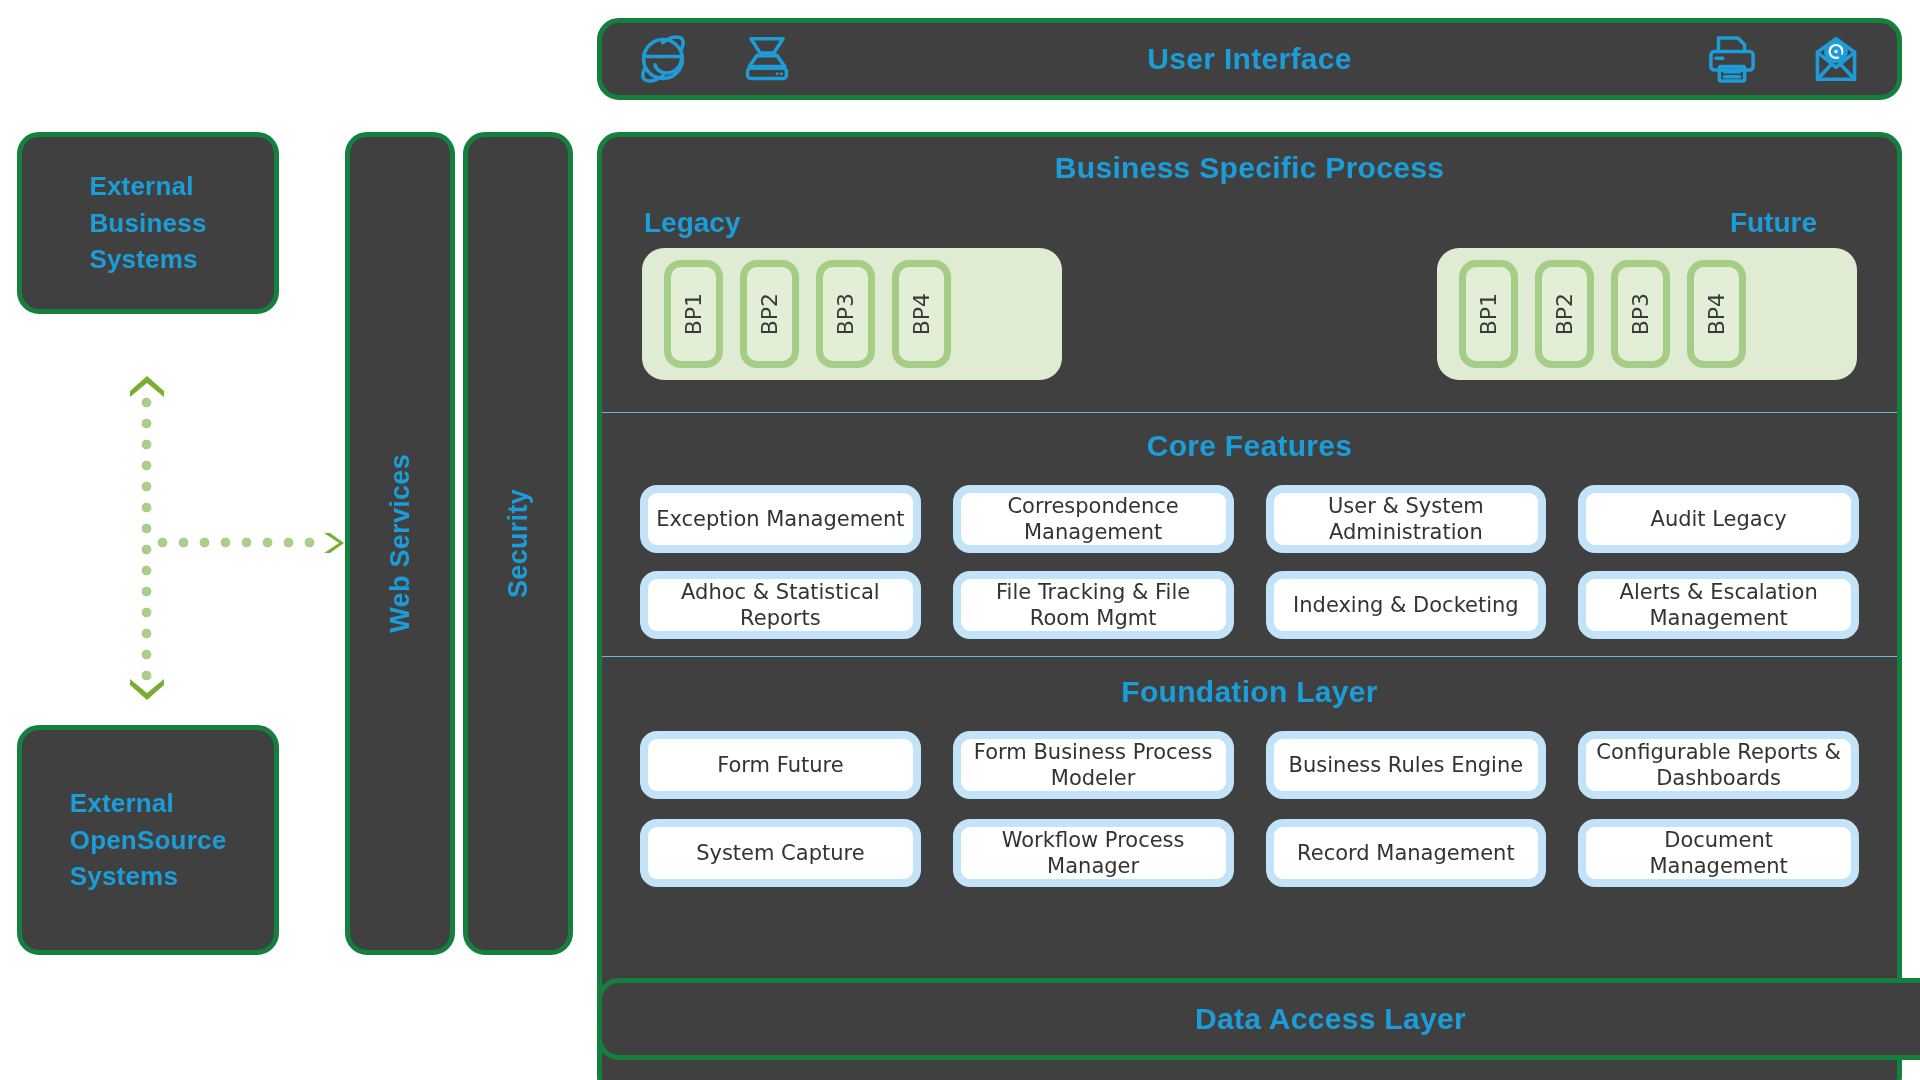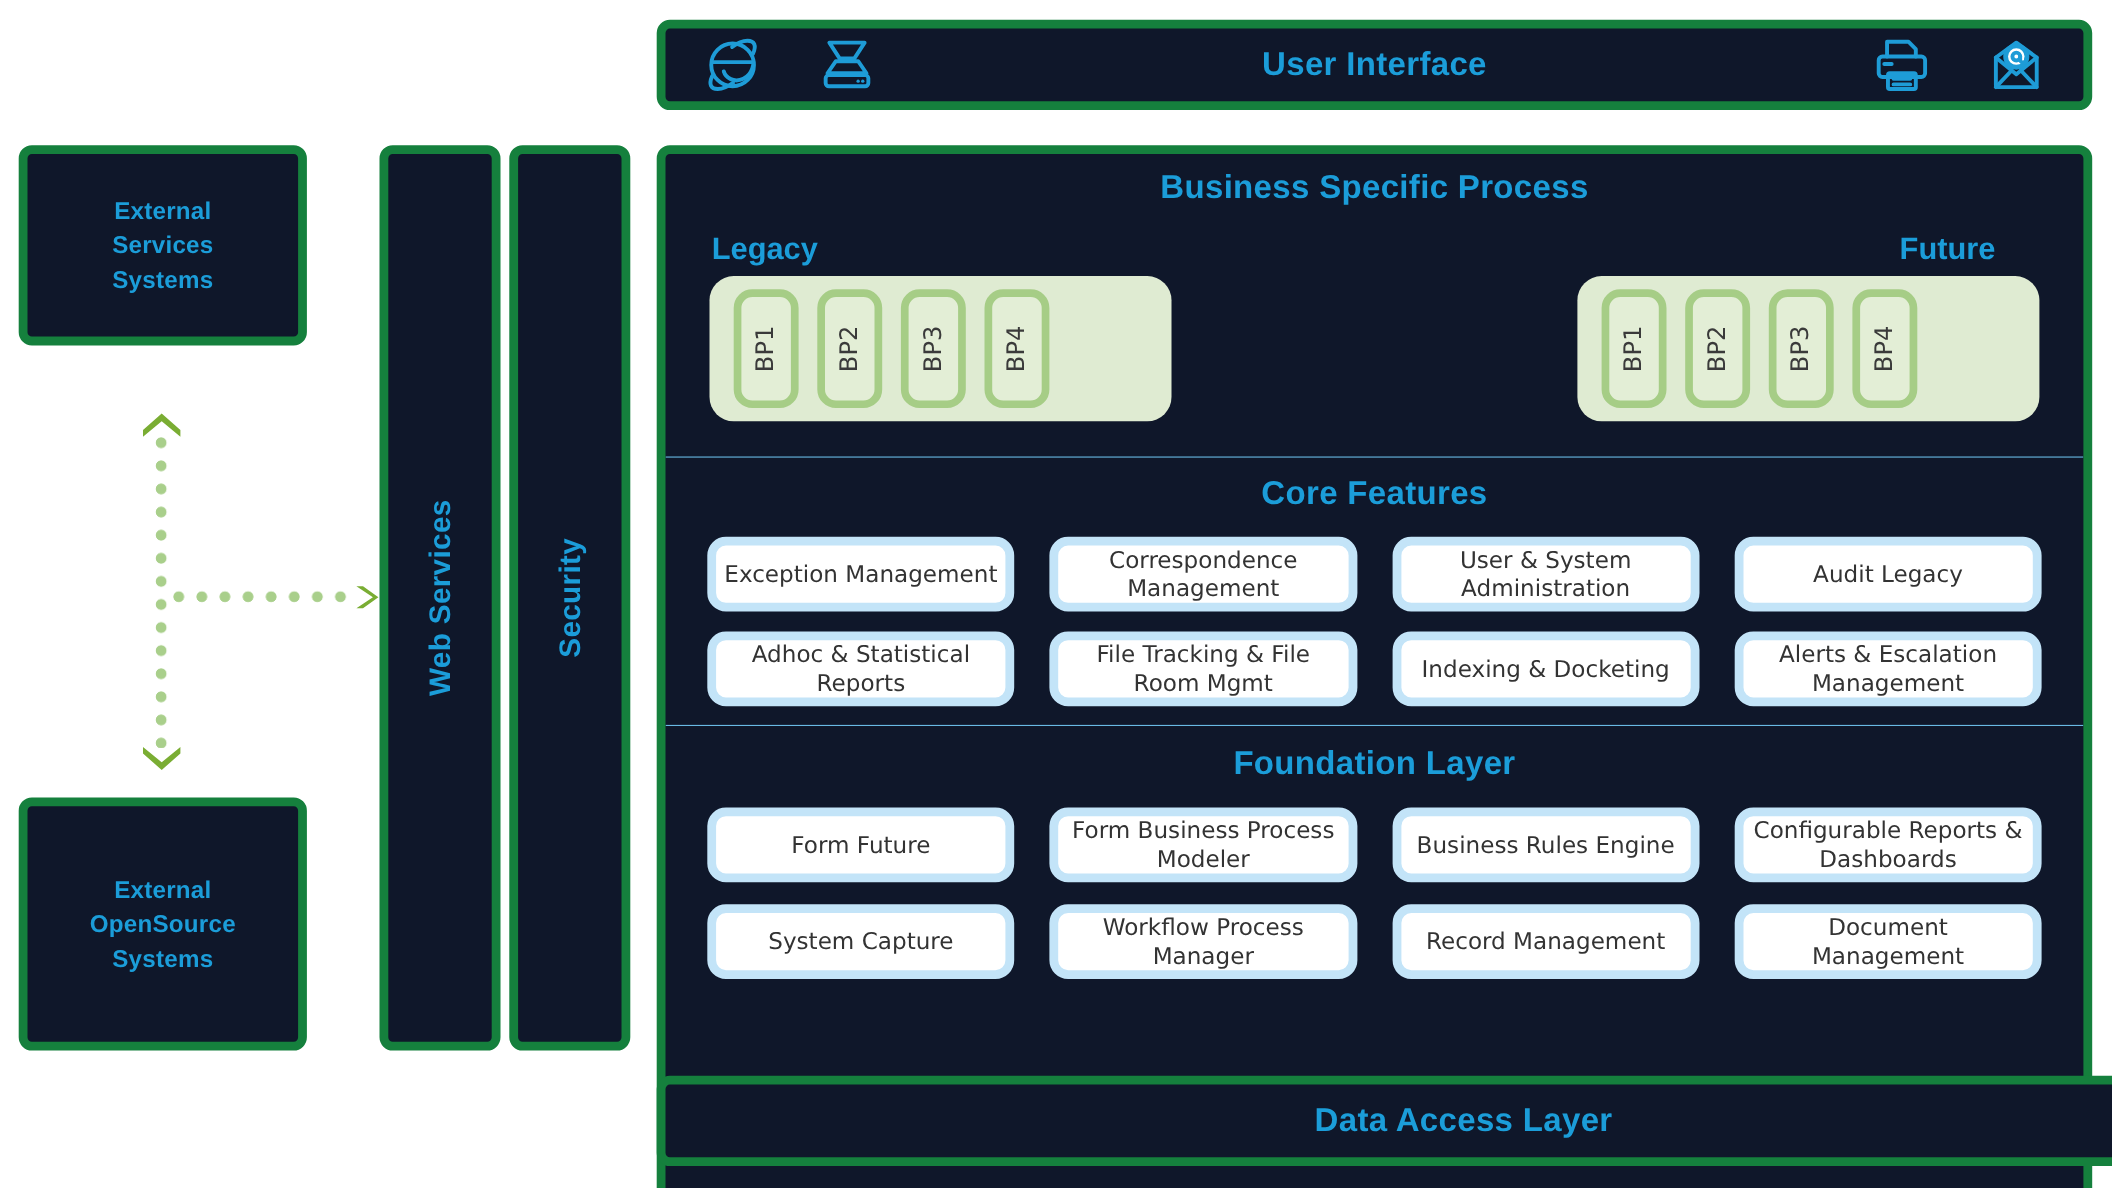--- a/index.html
+++ b/index.html
@@ -8,33 +8,33 @@
     background:#ffffff;
     font-family:"Liberation Sans", sans-serif;
     overflow:hidden;
     position:relative;
   }
   .stage{position:absolute;left:0;top:0;width:1920px;height:1080px;}
 
   
   .frame{
     position:absolute;
-    background:#0f172a;
-    border:8px solid #15803d;
-    border-radius:12px;
+    background:#404040;
+    border:5px solid #15803d;
+    border-radius:22px;
     box-sizing:border-box;
   }
 
   
   .ext-box{
     display:flex;align-items:center;justify-content:center;
-    text-align:center;
-    color:#1b9dd9;
-    font-weight:bold;
-    font-size:22px;
+    text-align:left;
+    color:#1b9dd9;
+    font-weight:bold;
+    font-size:26px;
     line-height:1.42;
     letter-spacing:.2px;
   }
 
   
   .pillar{
     display:flex;align-items:center;justify-content:center;
   }
   .pillar-label{
     writing-mode:vertical-rl;
@@ -162,21 +162,21 @@
   }
 </style>
 </head>
 <body>
 
 <div class="stage">
 
   <div class="frame ext-box" id="ext-mainframe" style="left:17px;top:132px;width:262px;height:182px;">
     <div>
       <div>External</div>
-      <div>Services</div>
+      <div>Business</div>
       <div>Systems</div>
     </div>
   </div>
 
   <div class="frame ext-box" id="ext-opensource" style="left:17px;top:725px;width:262px;height:230px;">
     <div>
       <div>External</div>
       <div>OpenSource</div>
       <div>Systems</div>
     </div>

